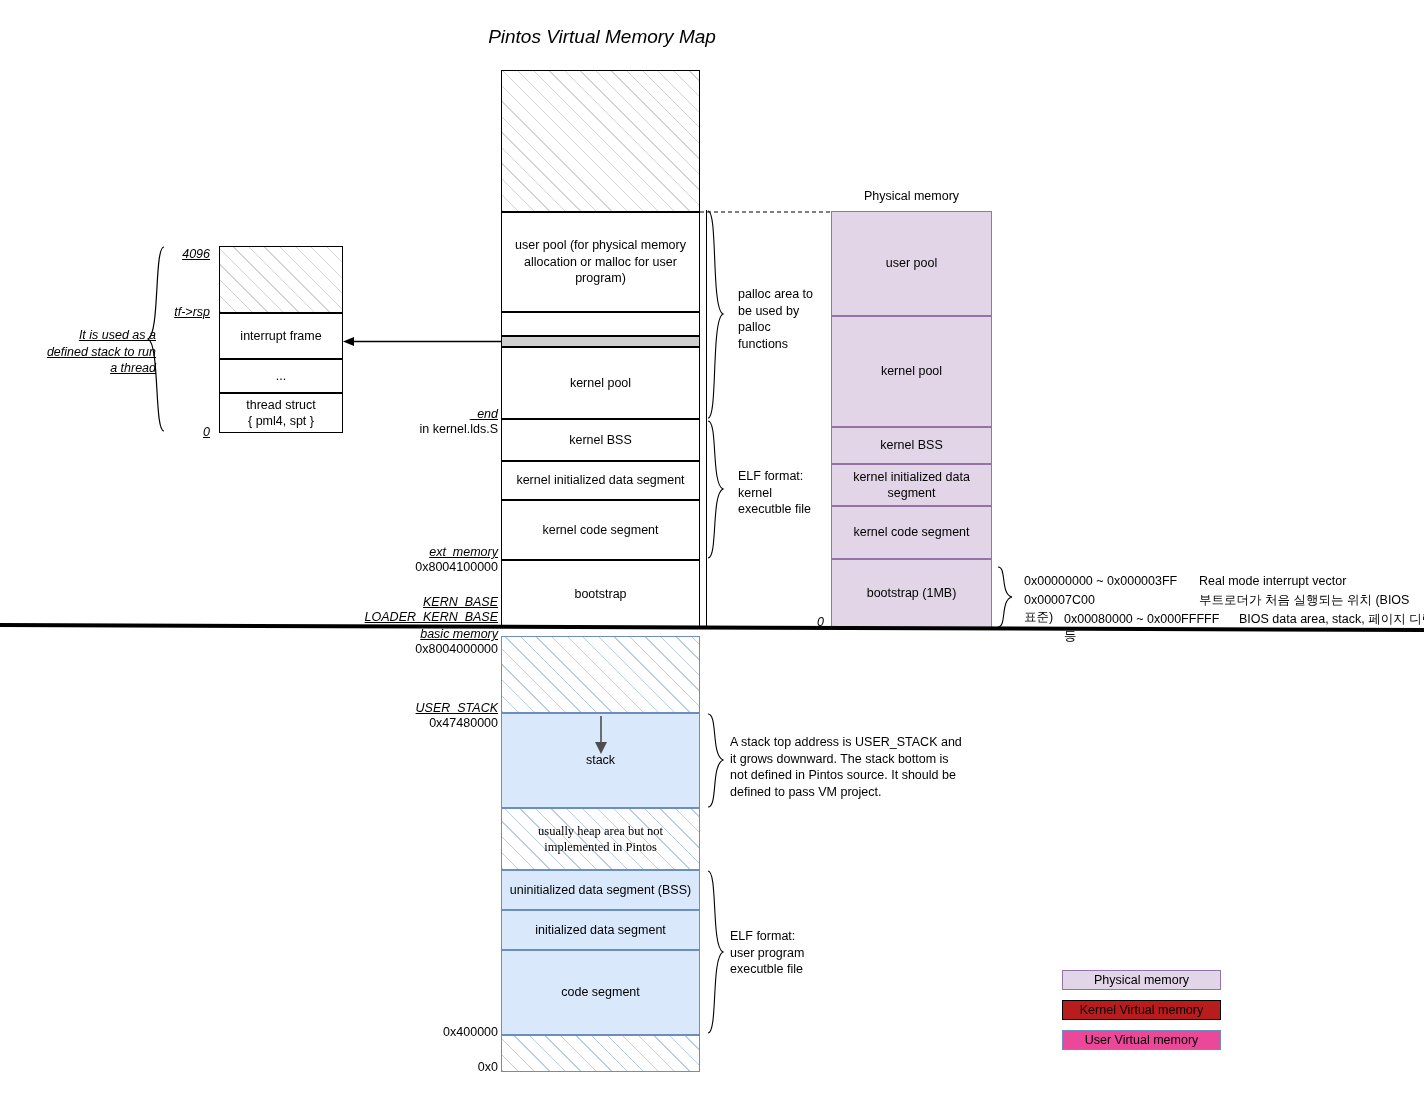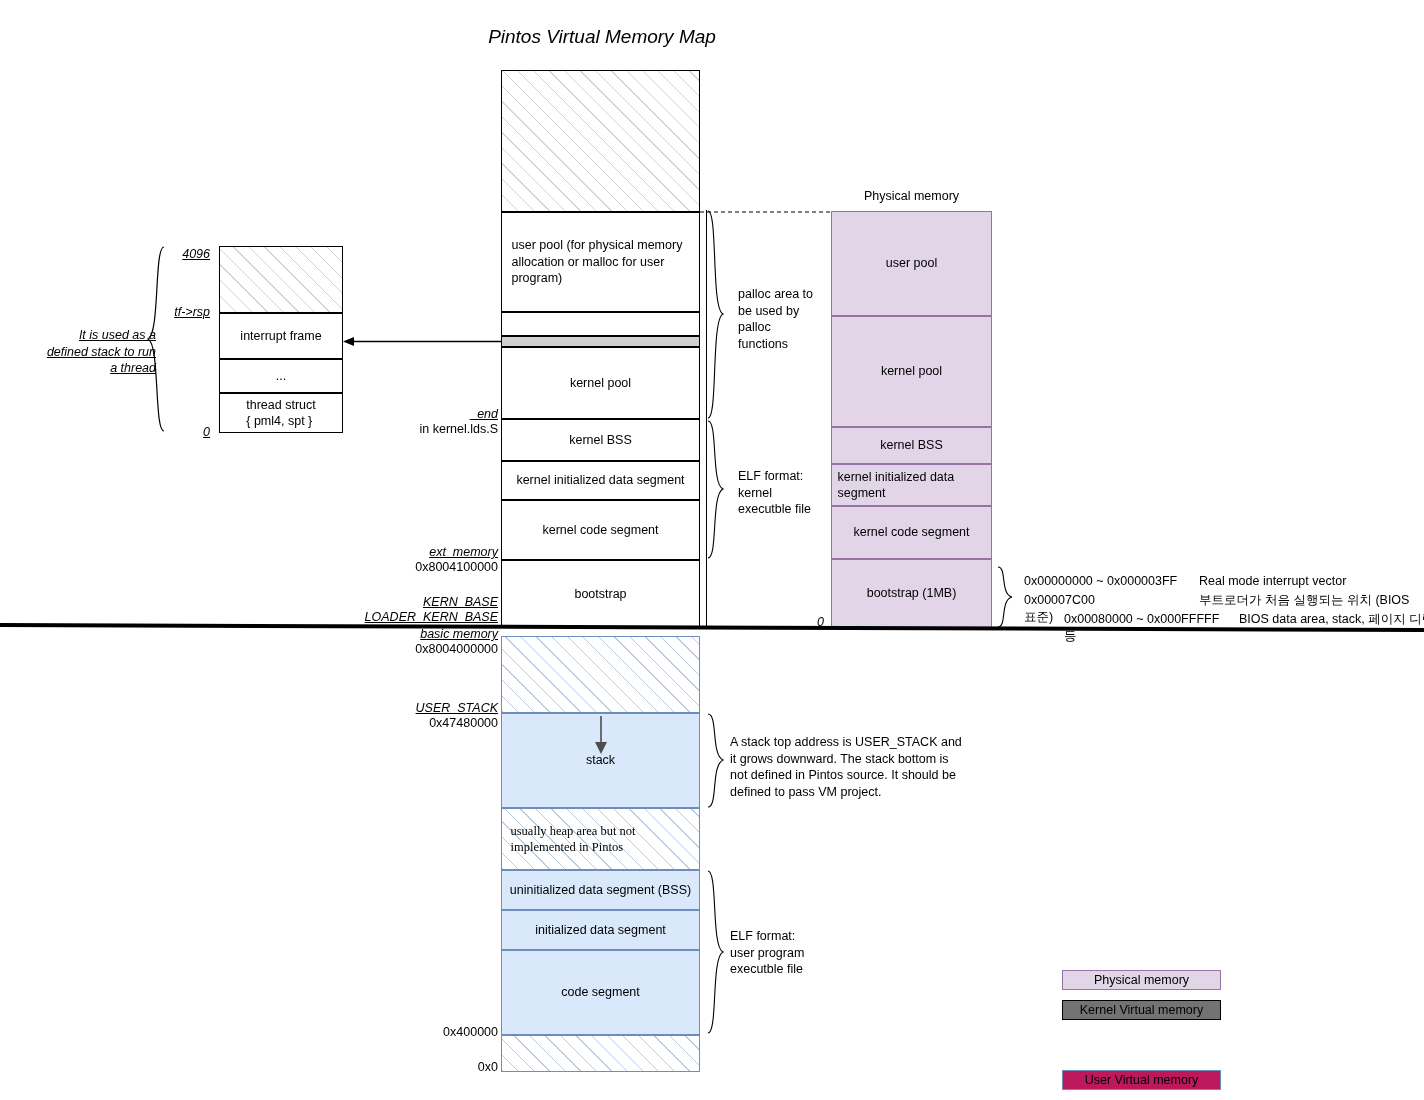--- a/index.html
+++ b/index.html
@@ -3,21 +3,21 @@
 <meta charset="utf-8">
 <style>
   html,body{margin:0;padding:0;background:#ffffff;}
   body{
     width:1424px;height:1100px;position:relative;overflow:hidden;
     font-family:"Liberation Sans","DejaVu Sans",sans-serif;
     color:#000000;
   }
   .abs{position:absolute;box-sizing:border-box;}
   .txt{position:absolute;box-sizing:border-box;font-size:12.5px;line-height:1.32;color:#000;}
-  .ctr{display:flex;align-items:center;justify-content:center;}
+  .ctr{display:flex;align-items:center;justify-content:center;text-align:center;}
   .title{font-size:19px;text-align:center;}
   .ital{font-style:italic;text-decoration:underline;}
   .rt{text-align:right;}
   .lf{text-align:left;}
   
   .kbox{border:1px solid #000;background:#fff;}
   .pbox{border:1px solid #9673a6;background:#e1d5e7;}
   .ubox{border:1px solid #6c8ebf;background:#dae8fc;}
   .hatch-gray{
     border:1px solid #000;
@@ -27,23 +27,23 @@
   }
   .hatch-blue{
     border:1px solid #6c8ebf;
     background-color:#fff;
     background-image:repeating-linear-gradient(45deg,
       rgba(108,142,191,0.45) 0 1px, rgba(0,0,0,0) 1px 11px);
     font-family:Liberation Serif, serif;
   }
   .grayband{border:1px solid #000;background:#d0d0d0;}
   svg{display:block;overflow:visible;}
-  .legend-box{border:1px solid #000;background:#737373;font-size:12.5px;}
+  .legend-box{border:1px solid #000;background:#b91c1c;font-size:12.5px;}
   .legend-p{border:1px solid #9673a6;background:#e1d5e7;}
-  .legend-u{border:1px solid #6c8ebf;background:#be185d;margin-top:40px;}
+  .legend-u{border:1px solid #6c8ebf;background:#ec4899;}
 </style>
 </head>
 <body>
 
 <div class="txt title" style="left:362px;top:24px;width:480px;font-style:italic;">Pintos Virtual Memory Map</div>
 
 <div class="txt ital rt" style="left:20px;top:327px;width:136px;white-space:pre-line;">It is used as a
 defined stack to run
 a thread</div>
 

